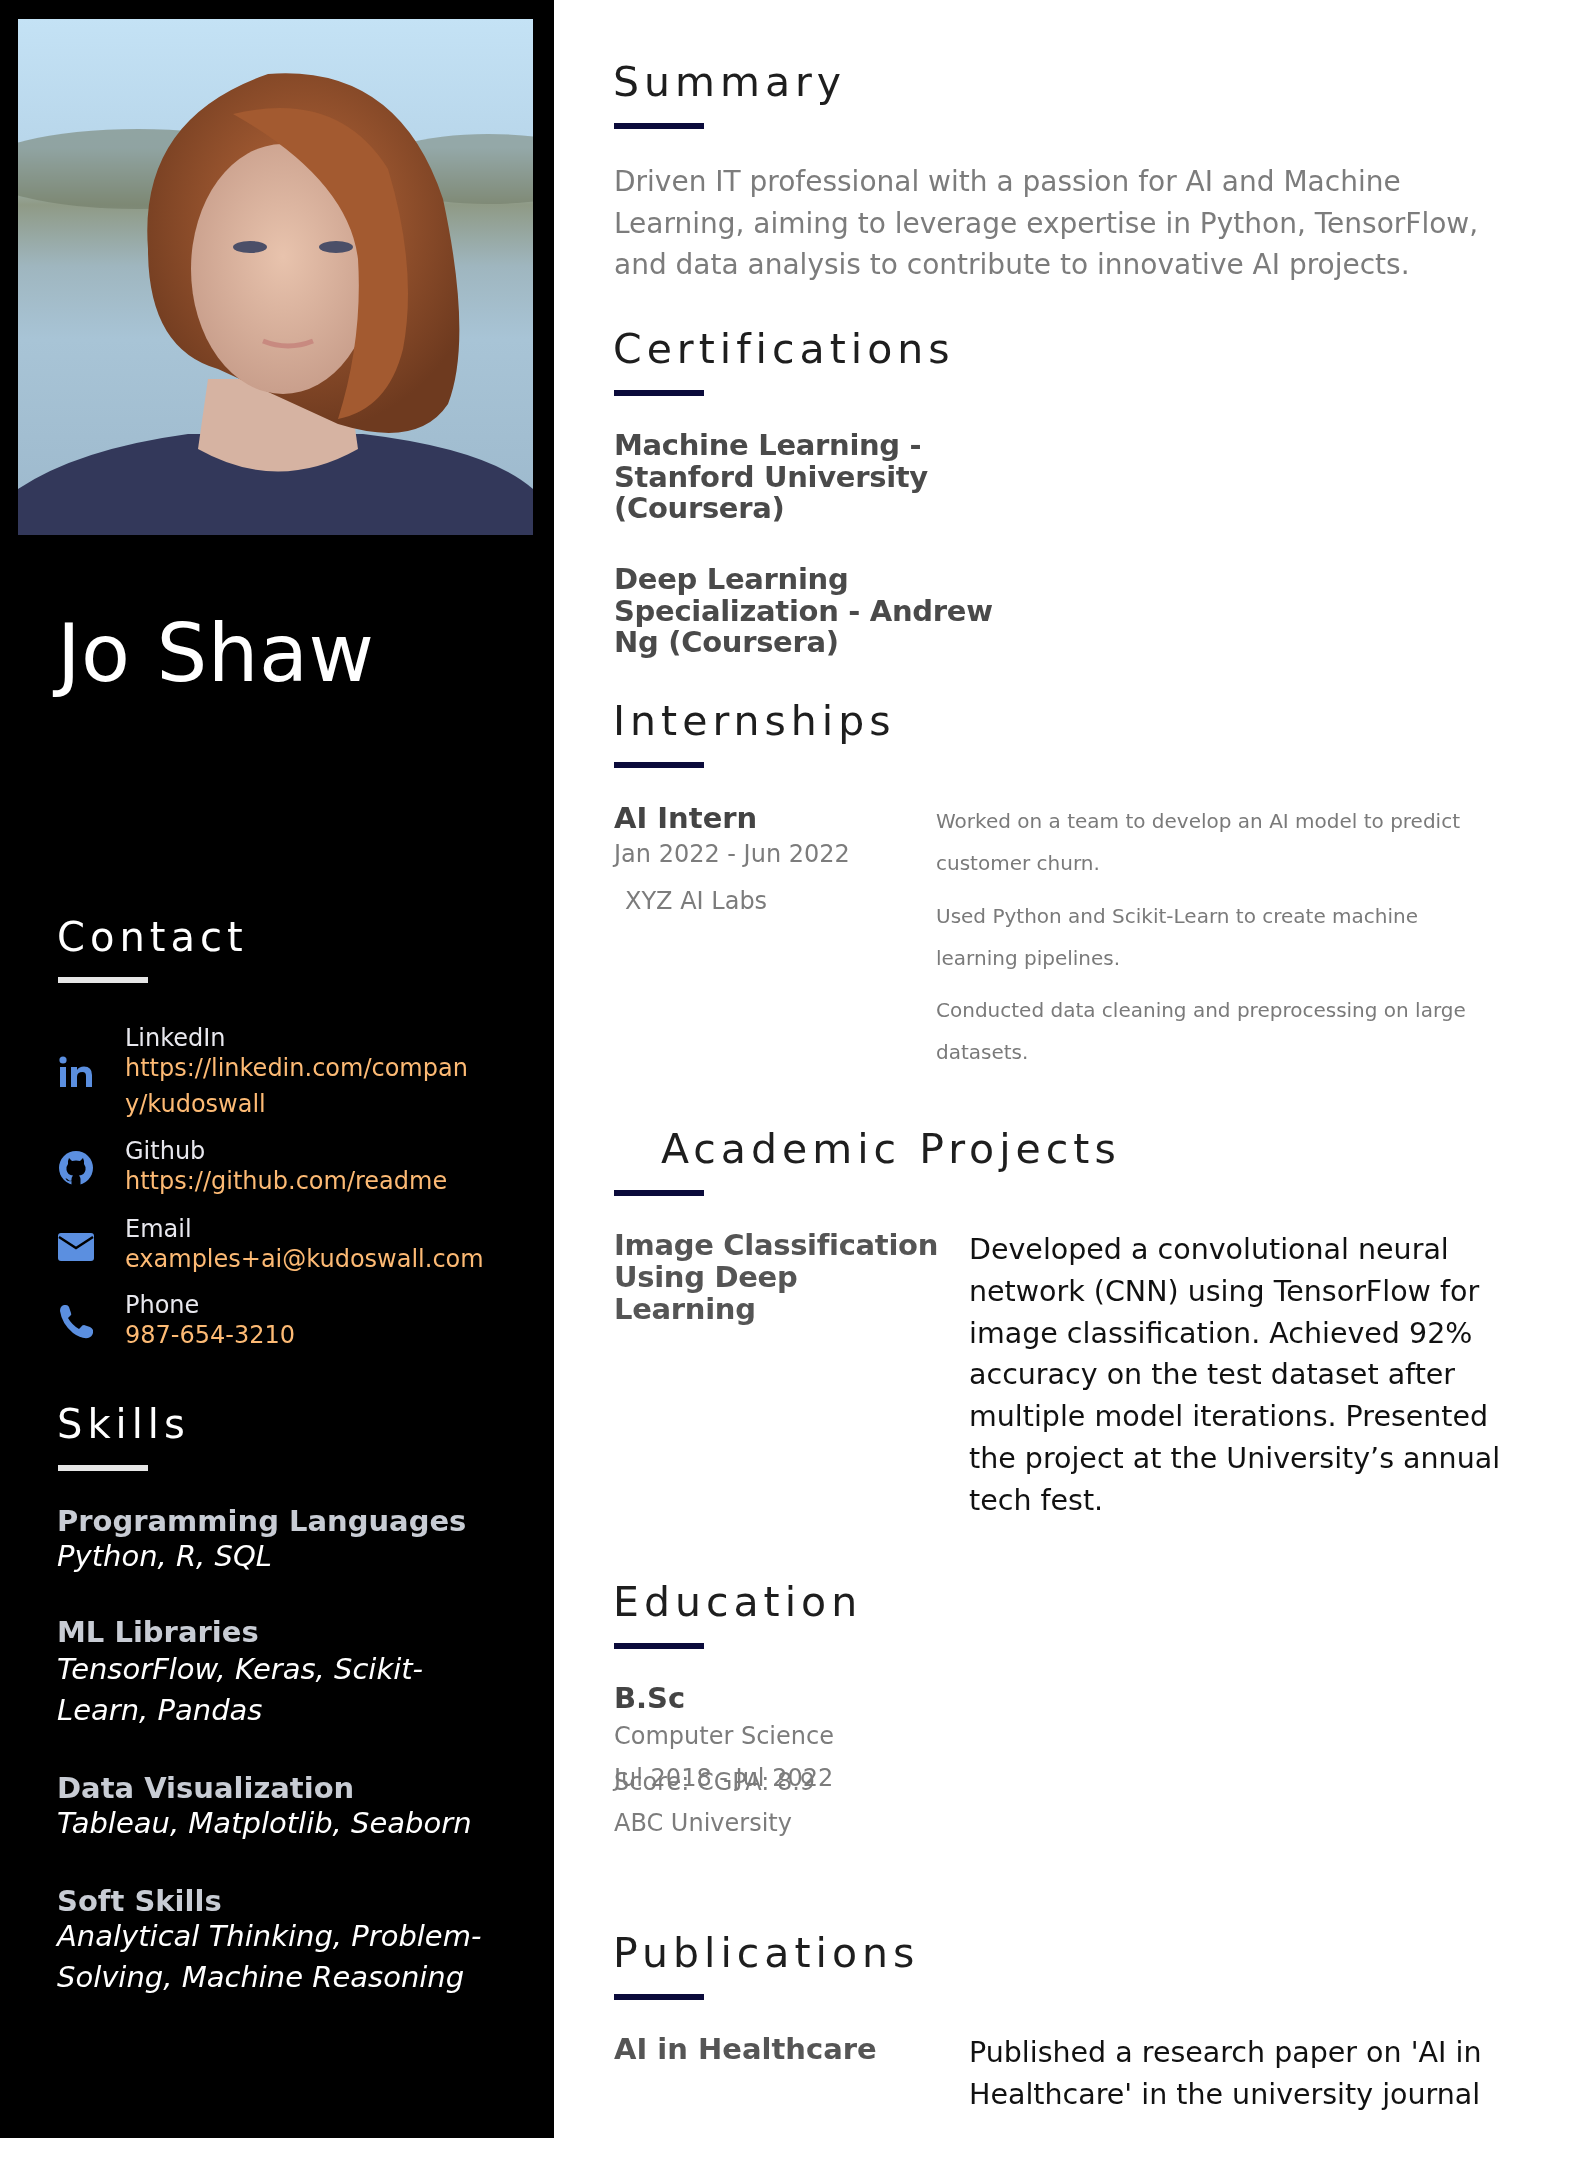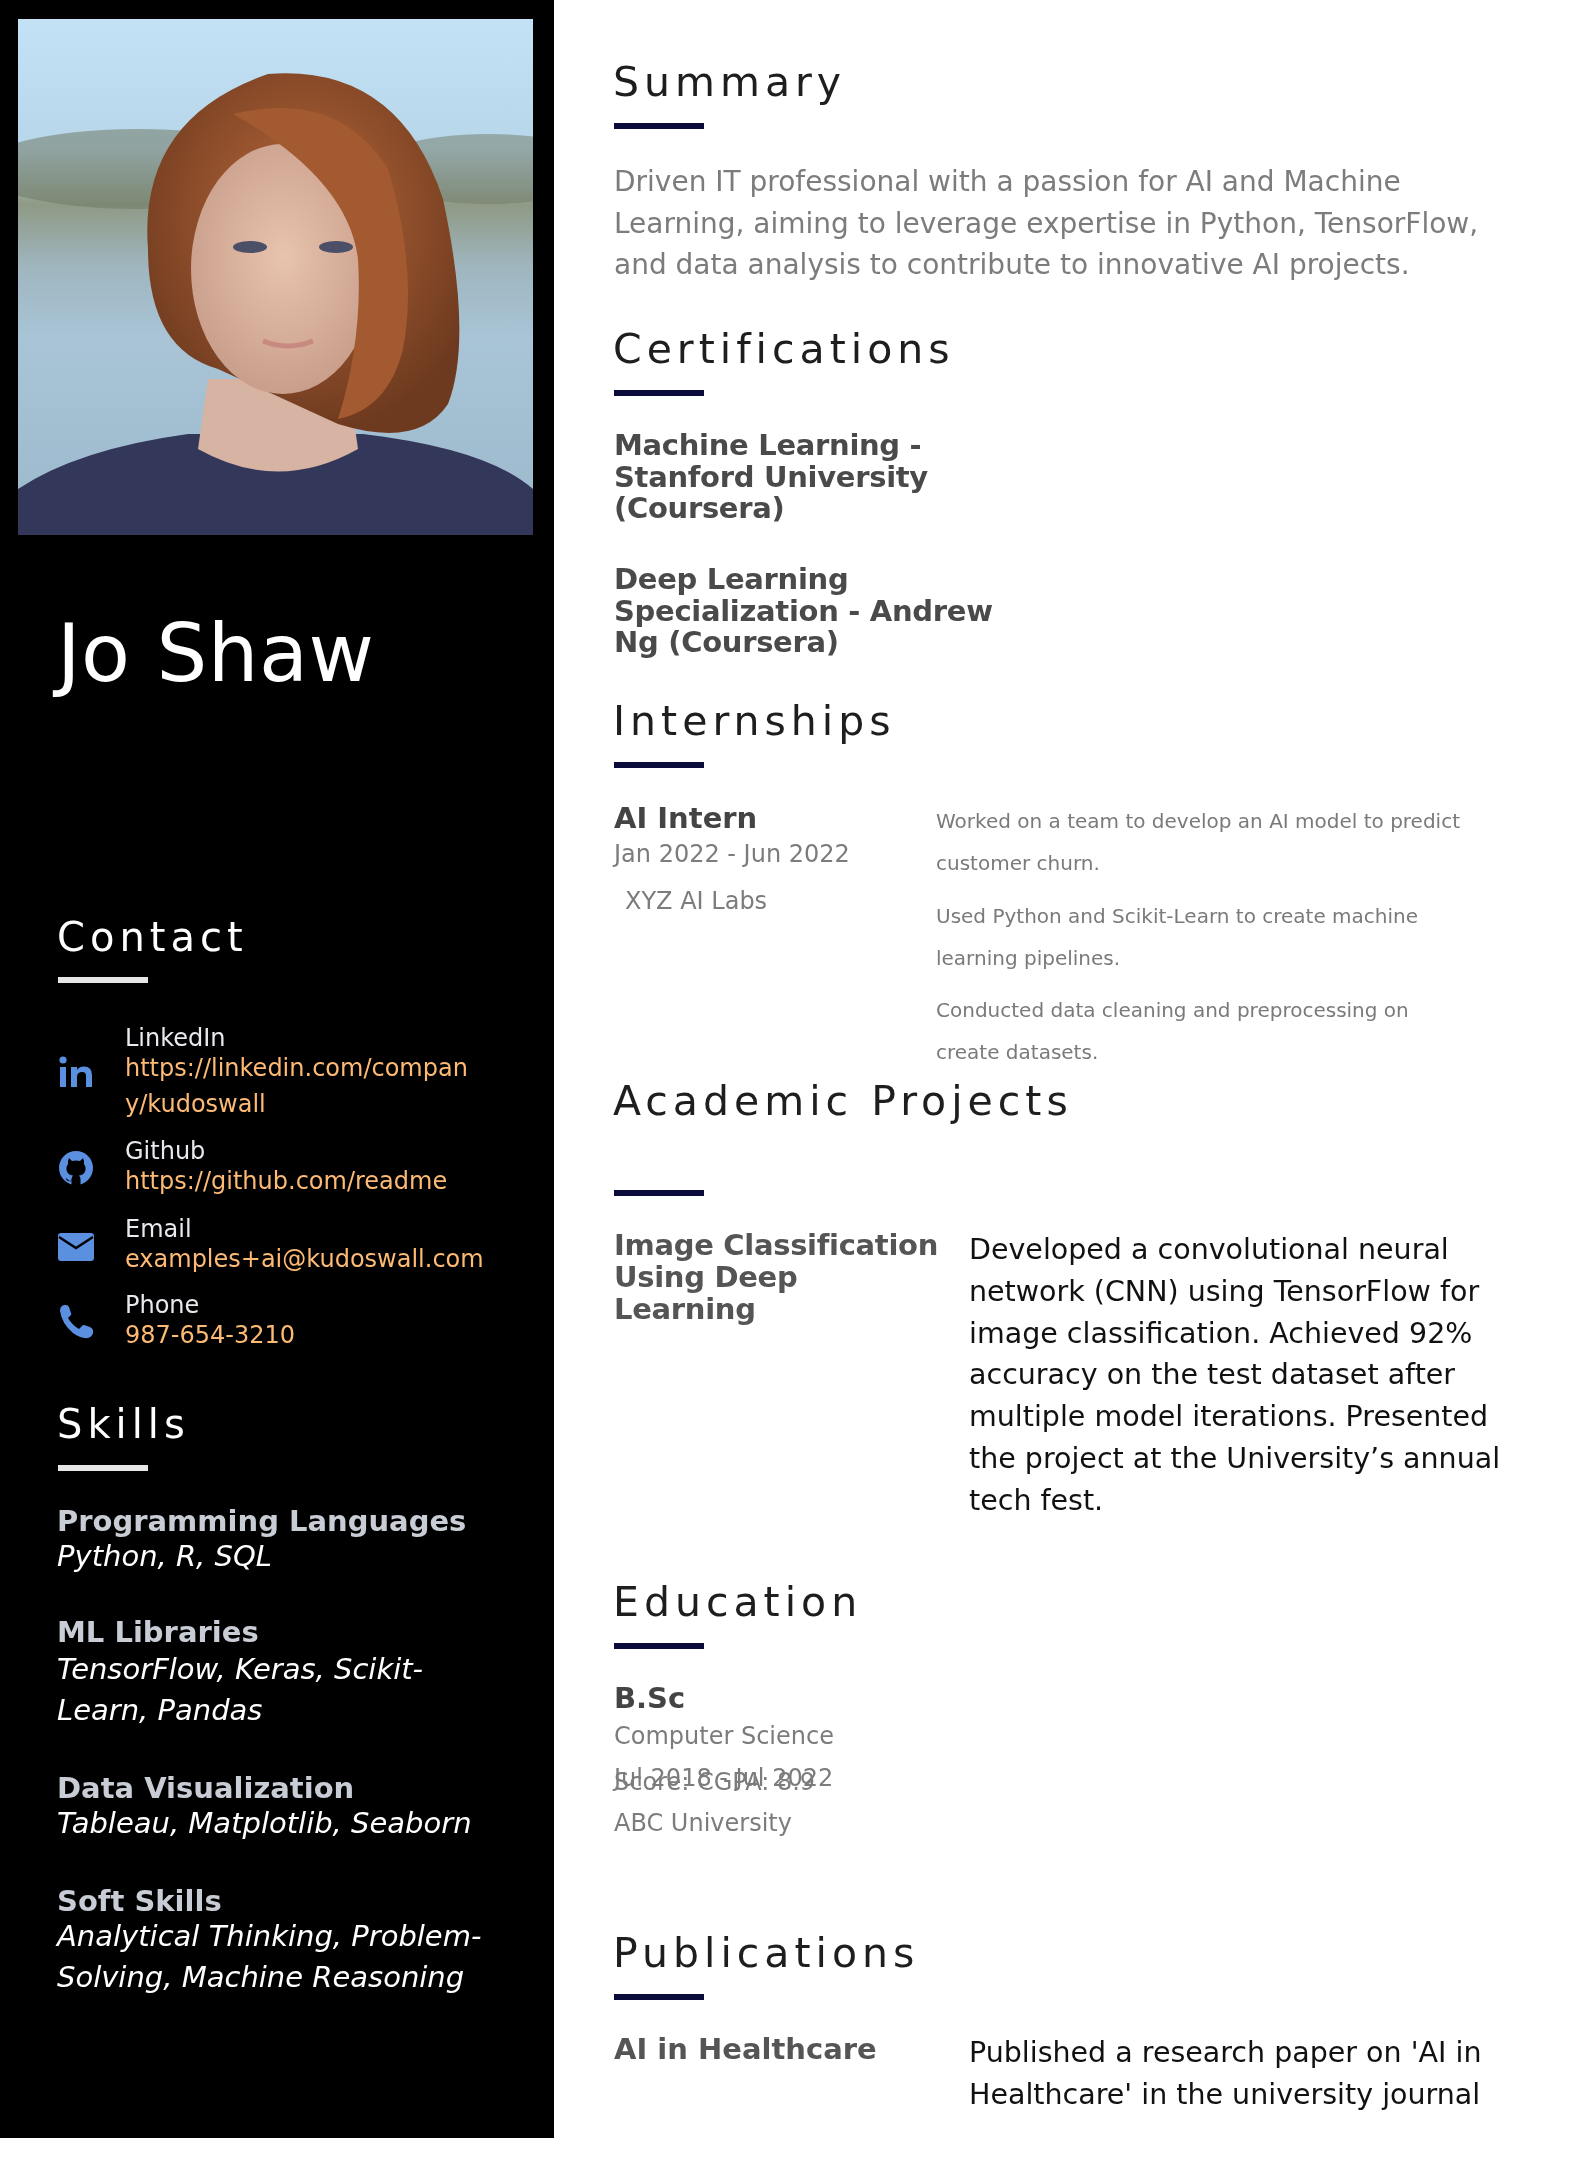--- a/index.html
+++ b/index.html
@@ -158,24 +158,24 @@
   <div class="abs cert" style="top:564px; width:380px;">Deep Learning Specialization - Andrew Ng (Coursera)</div>
 
   <div class="abs main-heading" style="top:698px;">Internships</div>
   <div class="main-rule" style="top:762px;"></div>
   <div>
     <div class="abs item-title" style="top:801px;">AI Intern</div>
     <div class="abs item-meta" style="top:839px;">Jan 2022 - Jun 2022</div>
     <div class="abs item-meta" style="top:886px;margin-left:11px;">XYZ AI Labs</div>
     <div class="abs bullet" style="top:801px;">Worked on a team to develop an AI model to predict customer churn.</div>
     <div class="abs bullet" style="top:896px;">Used Python and Scikit-Learn to create machine learning pipelines.</div>
-    <div class="abs bullet" style="top:990px;">Conducted data cleaning and preprocessing on create datasets.</div>
+    <div class="abs bullet" style="top:990px;">Conducted data cleaning and preprocessing on large datasets.</div>
   </div>
 
-  <div class="abs main-heading" style="top:1078px;">Academic Projects</div>
+  <div class="abs main-heading" style="top:1126px;margin-left:48px;">Academic Projects</div>
   <div class="main-rule" style="top:1190px;"></div>
   <div>
     <div class="abs proj-title" style="top:1229px;">Image Classification Using Deep Learning</div>
     <div class="abs proj-desc" style="top:1229px;">Developed a convolutional neural network (CNN) using TensorFlow for image classification. Achieved 92% accuracy on the test dataset after multiple model iterations. Presented the project at the University’s annual tech fest.</div>
   </div>
 
   <div class="abs main-heading" style="top:1579px;">Education</div>
   <div class="main-rule" style="top:1643px;"></div>
   <div>
     <div class="abs item-title" style="top:1681px;">B.Sc</div>

